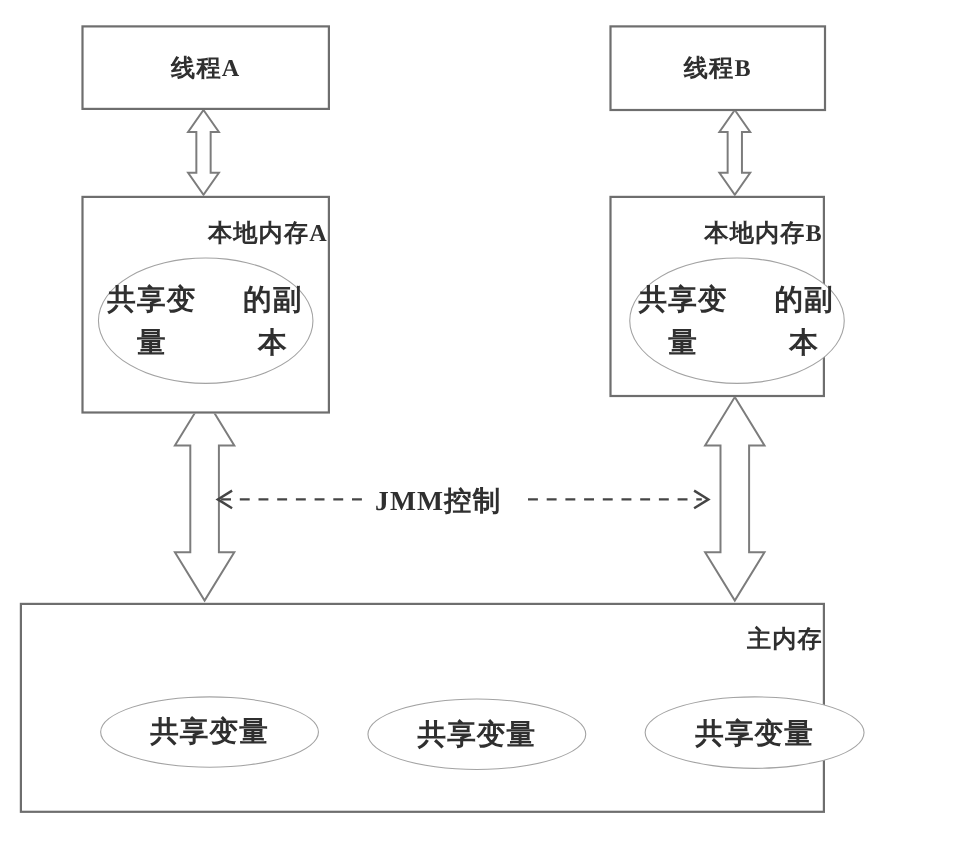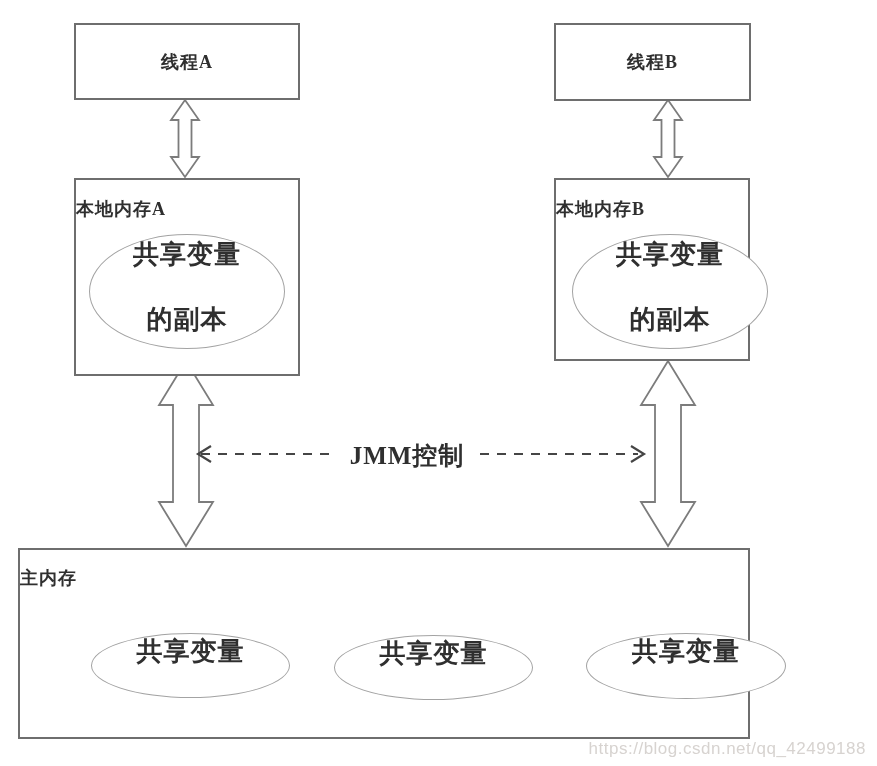--- a/index.html
+++ b/index.html
@@ -17,43 +17,43 @@
   .arrow-layer {
     position: absolute; left: 0; top: 0; z-index: 1;
   }
   .box {
     position: absolute; z-index: 2;
     background: #ffffff;
     border: 2px solid var(--box-border, #6e6e6e);
   }
   .box-label {
     position: absolute; left: 0; right: 0;
-    text-align: left;
-    font-size: 18px; font-weight: 700;
+    text-align: right;
+    font-size: 22px; font-weight: 700;
     letter-spacing: 1px;
   }
   .thread-box { display: flex; align-items: center; justify-content: center; }
   .thread-box .box-label { position: static; }
   .ellipse {
     position: absolute; z-index: 3;
     border: 1.5px solid var(--ellipse-border, #a3a3a3);
     border-radius: 50%;
     background: #ffffff;
-    display: flex; flex-direction: column;
-    align-items: center; 
+    display: flex; flex-direction: row;
+    align-items: center; justify-content: center;
     text-align: center;
     font-size: 26px; font-weight: 700;
     letter-spacing: 1px;
     gap: 26px;
   }
   .copy-ellipse { line-height: 39px; }
   .jmm-label {
     position: absolute; z-index: 2;
     left: 341px; top: 439px; width: 132px;
-    text-align: center;
+    text-align: left;
     font-size: 25px; font-weight: 700;
     letter-spacing: 1px;
   }
   .watermark {
     position: absolute; z-index: 4;
     right: 11px; bottom: 7px;
     font-family: "Liberation Sans", "DejaVu Sans", sans-serif;
     font-size: 17px;
     color: var(--watermark, #d7d3d0);
     letter-spacing: 0.5px;
@@ -122,15 +122,14 @@
       <span>共享变量</span>
     </div>
     <div class="ellipse" style="left:314px; top:85px; width:199px; height:65px;">
       <span>共享变量</span>
     </div>
     <div class="ellipse" style="left:566px; top:83px; width:200px; height:66px;">
       <span>共享变量</span>
     </div>
   </div>
 
-  <div class="watermark">https://blog.csdn.net/qq_42499188</div>
 
 </div>
 
 </body></html>

